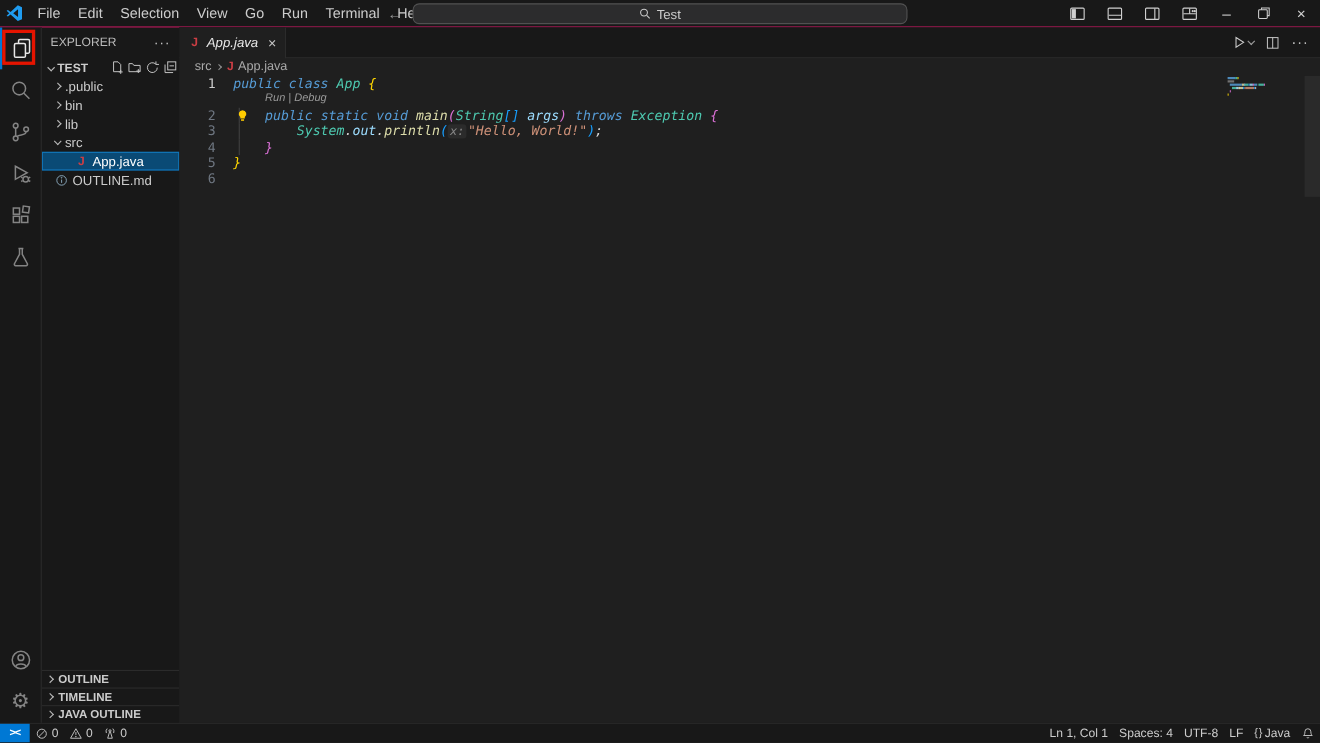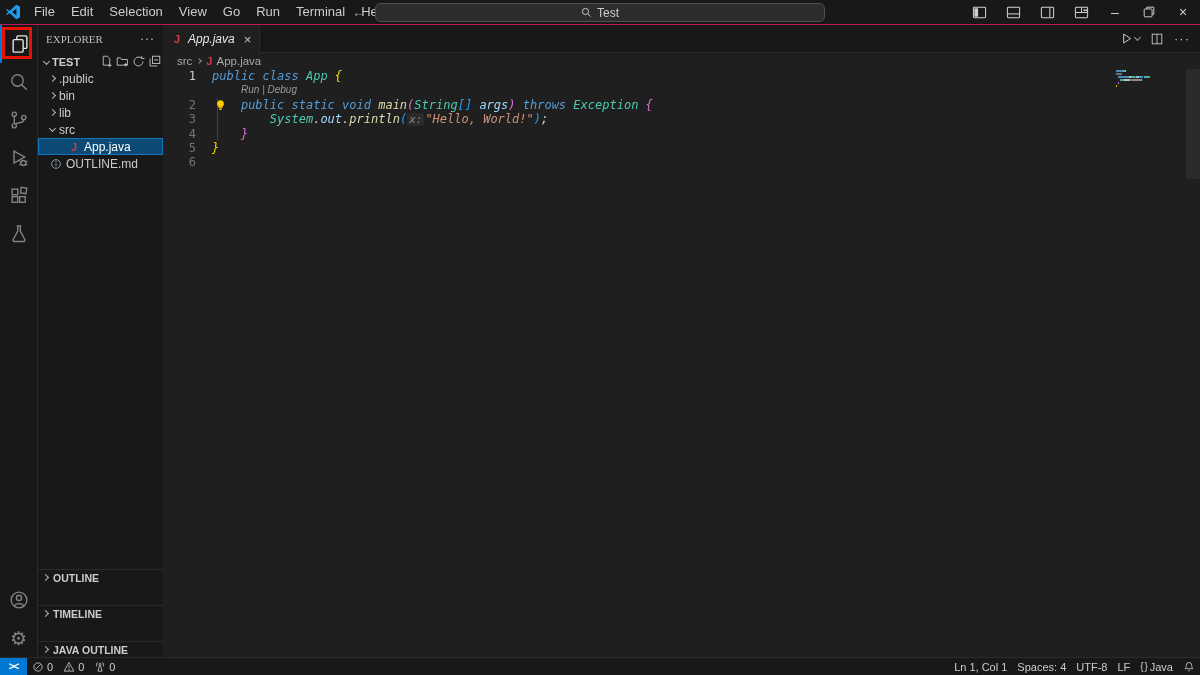--- a/index.html
+++ b/index.html
@@ -29,35 +29,35 @@
     display:flex; flex-direction:column; align-items:center; }
   .ab-item { width:38px; height:38px; display:flex; align-items:center; justify-content:center; color:#848484; }
   .ab-item.active { color:#e7e7e7; border-left:2px solid #0078d4; }
   .ab-spacer { flex:1; }
   .gear-glyph { font-size:19px; line-height:1; }
   .annotation-box { position:absolute; left:2px; top:2px; width:30px; height:32px;
     border:3px solid #e51400; z-index:50; pointer-events:none; }
 
   
   .sidebar { width:125px; background:#181818; display:flex; flex-direction:column; }
-  .sb-title { height:28px; display:flex; align-items:center; padding:0 8px; font-size:11px; color:#bbbbbb;font-family:Liberation Serif, serif; }
+  .sb-title { height:28px; display:flex; align-items:center; padding:0 8px; font-size:11px; color:#bbbbbb; }
   .sb-title .more { margin-left:auto; color:#cccccc; letter-spacing:1px; font-size:12px; }
   .sb-section { height:17px; display:flex; align-items:center; padding:0 2px; font-size:11px; font-weight:bold; color:#cccccc; }
   .sb-actions { margin-left:auto; display:flex; gap:3px; color:#c5c5c5; }
   .tree { }
   .tree-row { height:17px; display:flex; align-items:center; font-size:12px; color:#cccccc; cursor:default; }
   .tree-row.selected { background:#0a4a75; outline:1px solid #1177bb; outline-offset:-1px; color:#ffffff; }
   .chev { display:inline-block; width:5px; height:5px; border-right:1.2px solid #b8b8b8; border-bottom:1.2px solid #b8b8b8; flex:none; }
   .chev.right { transform:rotate(-45deg); }
   .chev.down  { transform:rotate(45deg); margin-top:-2px; }
   .java-badge { color:#cc3e44; font-weight:bold; font-size:11px; width:12px; text-align:center; flex:none; }
   .tree-label { margin-left:4px; white-space:nowrap; }
   .sb-fill { flex:1; }
   .sb-pane { height:16px; border-top:1px solid #2b2b2b; display:flex; align-items:center; gap:5px;
-    padding:0 5px; font-size:10.5px; font-weight:bold; color:#cccccc;margin-top:20px; }
+    padding:0 5px; font-size:10.5px; font-weight:bold; color:#cccccc; }
 
   
   .editor { flex:1; position:relative; background:#1f1f1f; display:flex; flex-direction:column; }
   .tabbar { height:28px; background:#181818; border-bottom:1px solid #2b2b2b; display:flex; }
   .tab { height:28px; padding:0 8px; background:#1f1f1f; border-right:1px solid #2b2b2b;
     display:flex; align-items:center; gap:5px; font-size:12px; color:#e8e8e8; }
   .tab-label { font-style:italic; }
   .tab-close { color:#c5c5c5; font-size:13px; margin-left:4px; }
   .editor-actions { margin-left:auto; display:flex; align-items:center; gap:10px; padding-right:10px; color:#cccccc; }
   .breadcrumb { height:16px; display:flex; align-items:center; gap:5px; padding-left:14px;

